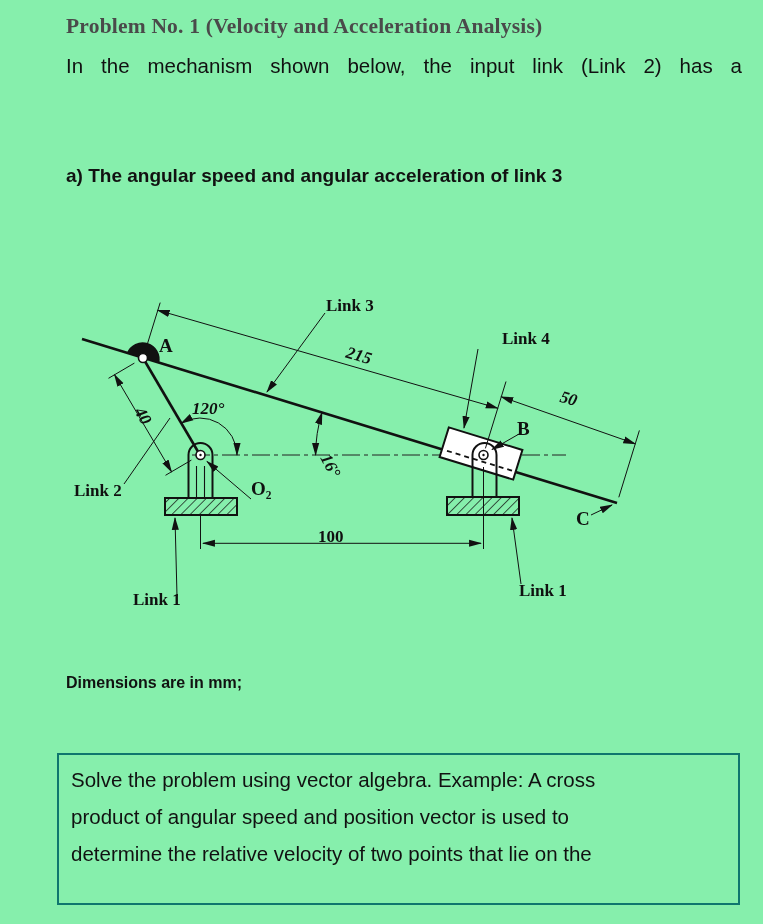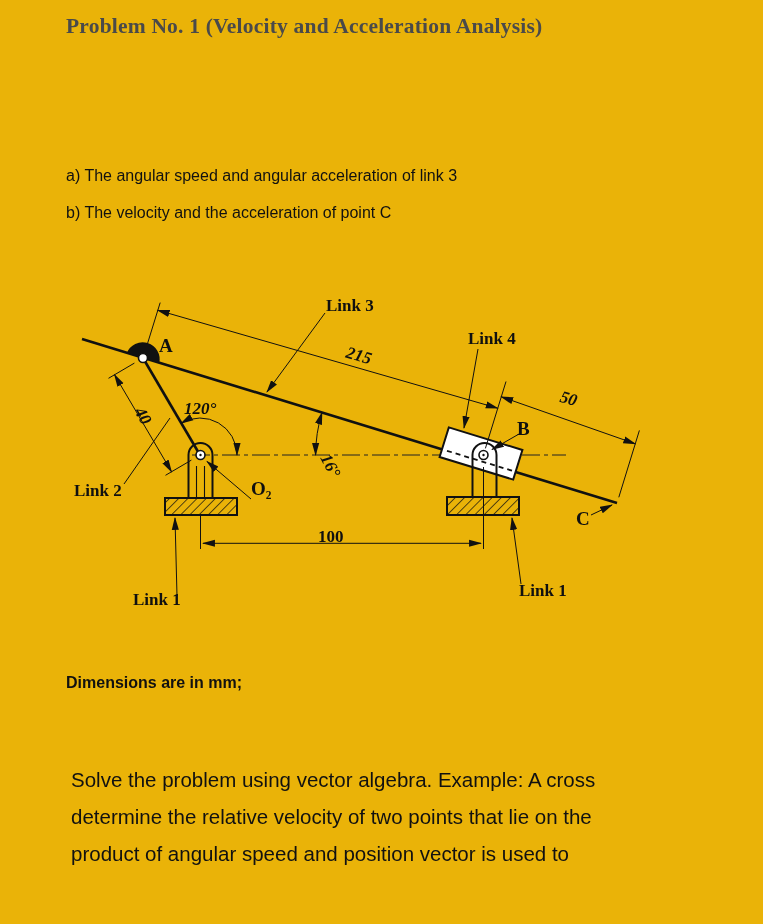--- a/index.html
+++ b/index.html
@@ -1,27 +1,27 @@
 <!DOCTYPE html>
 <html><head>
 <meta charset="utf-8">
 <style>
   html,body{margin:0;padding:0;background:#fff;}
-  #page{position:relative;width:763px;height:924px;background:#eab308;overflow:hidden;
+  #page{position:relative;width:763px;height:924px;background:#86efac;overflow:hidden;
         font-family:"Liberation Sans","DejaVu Sans",sans-serif;color:#111;}
   .abs{position:absolute;}
   #title{left:66px;top:14px;width:690px;
          font-family:"Liberation Serif","DejaVu Serif",serif;
          font-weight:700;font-size:21.5px;color:#4a4a4a;letter-spacing:0.2px;}
   #intro{left:66px;top:47px;width:676px;font-size:20.5px;line-height:37px;}
   .jline{text-align:justify;text-align-last:justify;}
   .jline-last{text-align:left;text-align-last:left;}
-  #parts{left:66px;top:157px;width:676px;font-size:16px;line-height:37px;}
+  #parts{left:66px;top:157px;width:676px;font-size:19px;line-height:37px;font-weight:bold;}
   #units-note{left:66px;top:674px;font-size:16px;font-weight:700;}
-  #instruction-box{left:57px;top:753px;width:683px;height:124px;border:2px solid #eab308;
+  #instruction-box{left:57px;top:753px;width:683px;height:152px;border:2px solid #0f766e;
                    box-sizing:border-box;padding:6px 12px 0 12px;font-size:20.5px;line-height:37.2px;}
   
   #figure{left:0;top:272px;width:763px;height:350px;padding-left:36px;}
   #mech-svg{position:absolute;left:0;top:0;}
   .flabel{position:absolute;font-family:"Liberation Serif","DejaVu Serif",serif;
           font-weight:700;color:#101010;white-space:nowrap;}
   .lbl-link{font-size:17px;}
   .lbl-point{font-size:19px;}
   .lbl-dim{font-size:17px;font-style:italic;}
   .rot17{transform:rotate(16.5deg);transform-origin:center;}
@@ -30,25 +30,25 @@
   svg line,svg path,svg polygon,svg rect,svg circle{vector-effect:non-scaling-stroke;}
 </style>
 </head>
 <body>
 
 <div id="page">
 
   <div id="title" class="abs">Problem No. 1 (Velocity and Acceleration Analysis)</div>
 
   <div id="intro" class="abs">
+    <div class="jline">In the mechanism shown below, the input link (Link 2) has a</div>
   </div>
 
   <div id="parts" class="abs">
     <div>a) The angular speed and angular acceleration of link 3</div>
-    <div>b) The velocity and the acceleration of point C</div>
   </div>
 
   <div id="figure" class="abs">
     <svg id="mech-svg" width="763" height="350" viewBox="0 0 763 350">
       <defs>
         <marker id="arr" viewBox="0 0 12 8" refX="11" refY="4" markerWidth="13" markerHeight="9" markerUnits="userSpaceOnUse" orient="auto-start-reverse">
           <path d="M0,0.7 L12,4 L0,7.3 Z" fill="#111"></path>
         </marker>
         <pattern id="hatch" width="6.5" height="6.5" patternUnits="userSpaceOnUse" patternTransform="rotate(45)">
           <line x1="0" y1="0" x2="0" y2="6.5" stroke="#111" stroke-width="1.4"></line>
@@ -123,39 +123,39 @@
         <line x1="124" y1="212" x2="170" y2="146"></line>
         <line x1="251" y1="227" x2="207" y2="189.5" marker-end="url(#arr)"></line>
         <line x1="519" y1="162" x2="492" y2="177.5" marker-end="url(#arr)"></line>
         <line x1="591" y1="243" x2="612" y2="233" marker-end="url(#arr)"></line>
         <line x1="177" y1="324" x2="175" y2="246" marker-end="url(#arr)"></line>
         <line x1="521" y1="312" x2="512" y2="246" marker-end="url(#arr)"></line>
       </g>
     </svg>
 
     <span class="flabel lbl-link" style="left:326px;top:24px;">Link 3</span>
-    <span class="flabel lbl-link" style="left:468px;top:57px;">Link 4</span>
+    <span class="flabel lbl-link" style="left:502px;top:57px;">Link 4</span>
     <span class="flabel lbl-link" style="left:74px;top:209px;">Link 2</span>
     <span class="flabel lbl-link" style="left:133px;top:318px;">Link 1</span>
     <span class="flabel lbl-link" style="left:519px;top:309px;">Link 1</span>
 
     <span class="flabel lbl-point" style="left:159px;top:63px;">A</span>
     <span class="flabel lbl-point" style="left:517px;top:146px;">B</span>
     <span class="flabel lbl-point" style="left:576px;top:236px;">C</span>
     <span class="flabel lbl-point" style="left:251px;top:206px;text-align:right;">O₂</span>
 
     <span class="flabel lbl-dim rot17" style="left:346px;top:74px;">215</span>
     <span class="flabel lbl-dim rot17" style="left:560px;top:117px;">50</span>
     <span class="flabel lbl-dim rot60" style="left:134px;top:134px;">40</span>
     <span class="flabel lbl-dim" style="left:318px;top:255px;font-style:normal;">100</span>
-    <span class="flabel lbl-dim" style="left:184px;top:127px;font-style:italic;">120°</span>
+    <span class="flabel lbl-dim" style="left:192px;top:127px;font-style:italic;">120°</span>
     <span class="flabel lbl-dim rot62" style="left:318px;top:184px;">16°</span>
   </div>
 
   <div id="units-note" class="abs">Dimensions are in mm;</div>
 
   <div id="instruction-box" class="abs">
     <div>Solve the problem using vector algebra. Example: A cross</div>
+    <div>product of angular speed and position vector is used to</div>
     <div>determine the relative velocity of two points that lie on the</div>
-    <div>product of angular speed and position vector is used to</div>
   </div>
 
 </div>
 
 </body></html>

